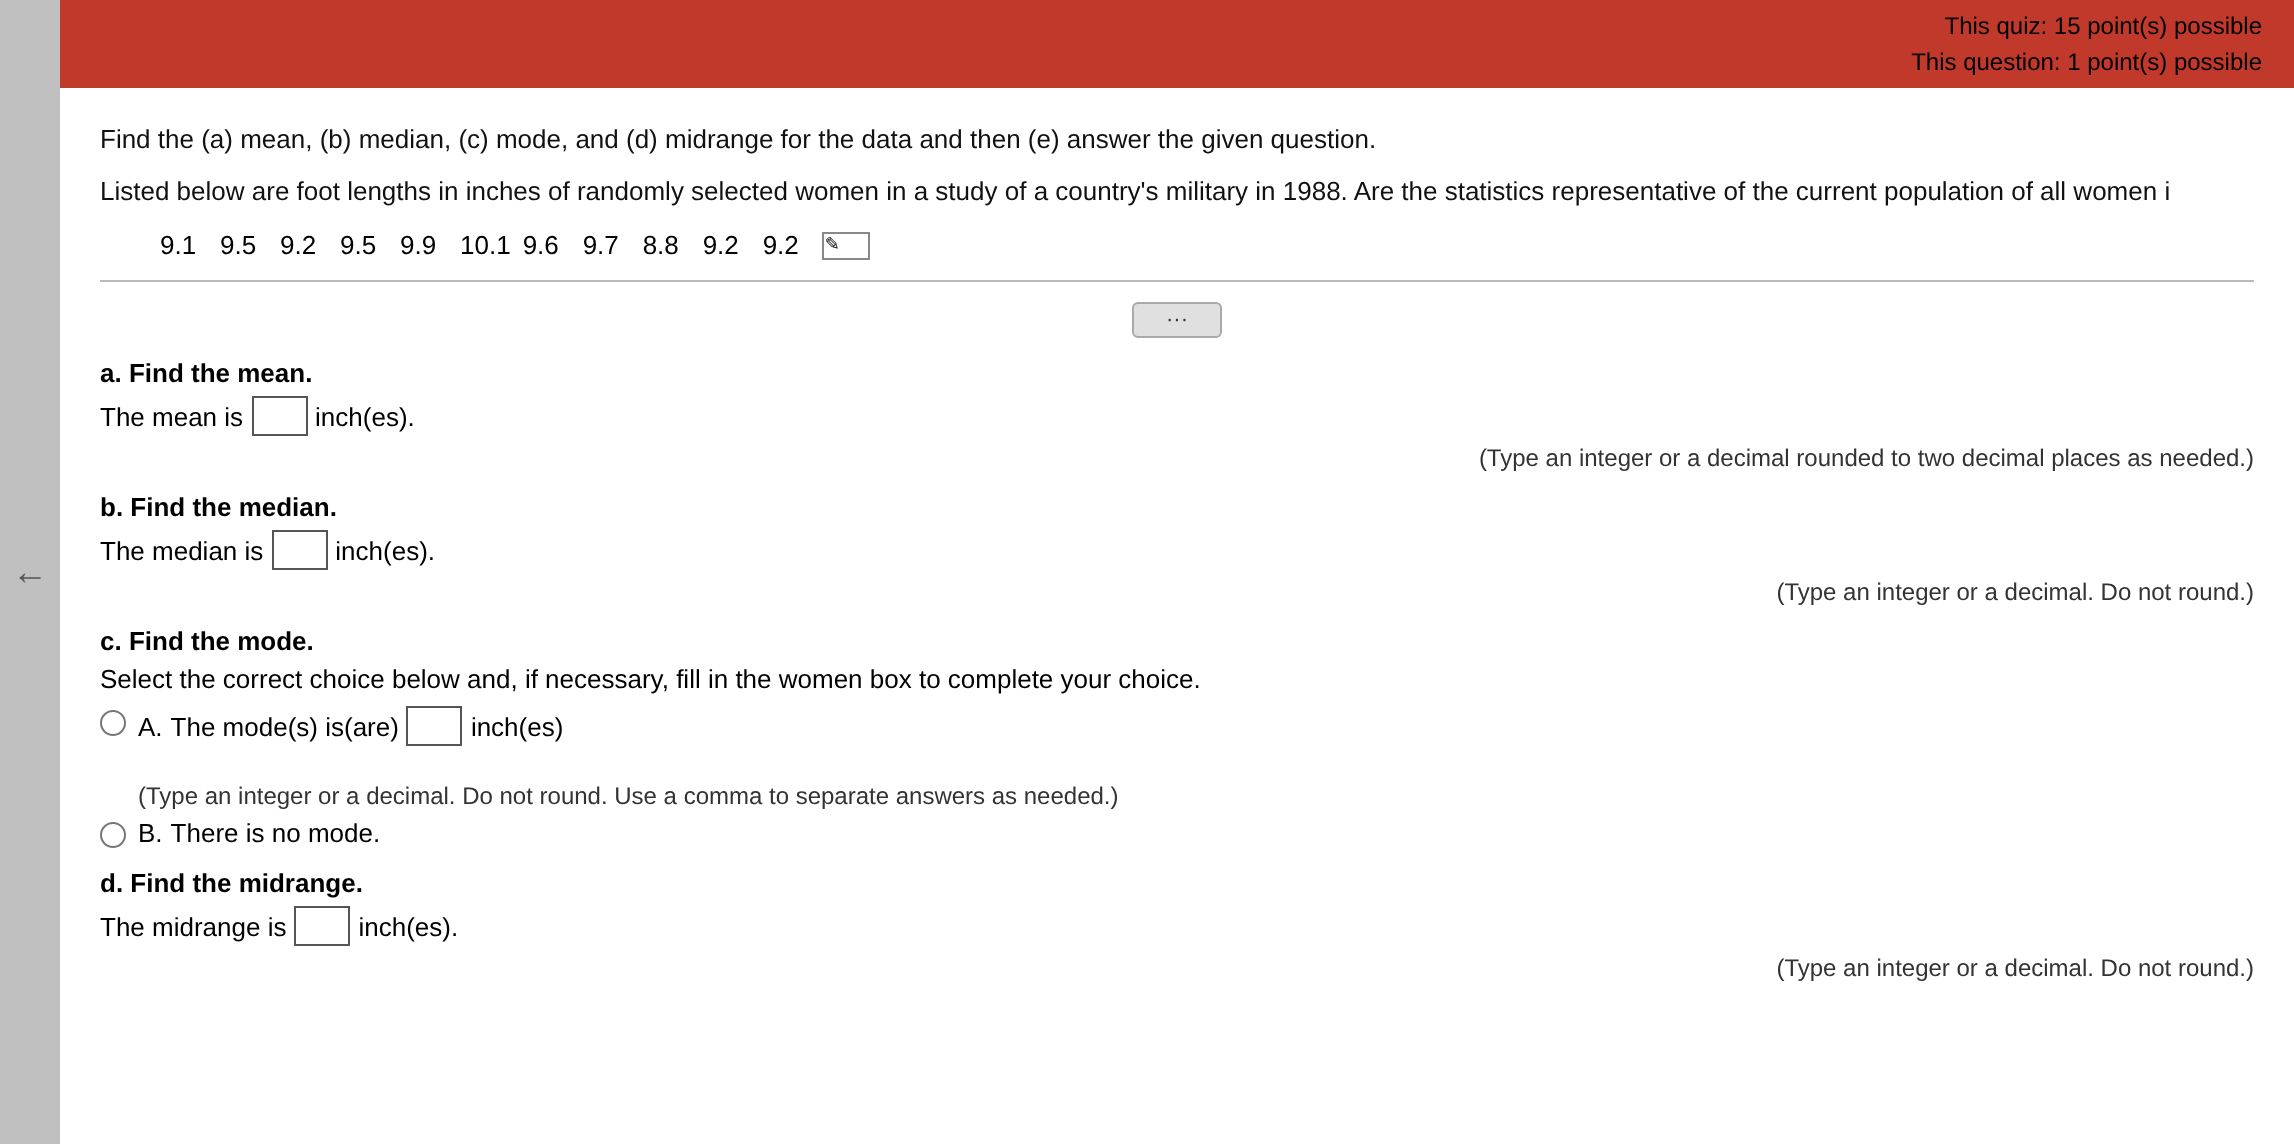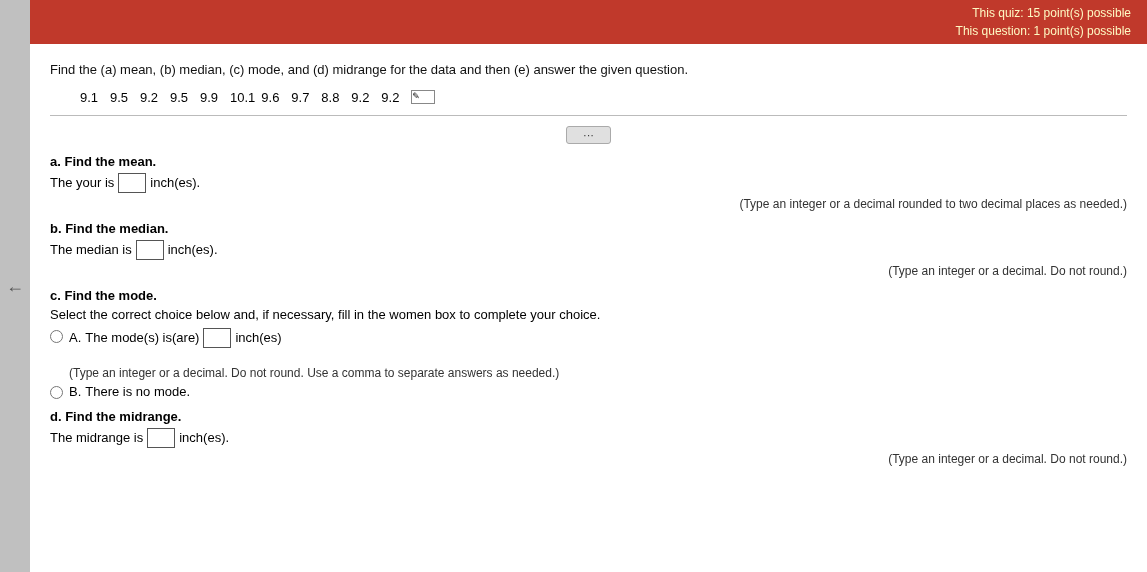--- a/index.html
+++ b/index.html
@@ -25,21 +25,21 @@
     }
     .main-container {
       flex: 1;
       display: flex;
       flex-direction: column;
       background: #fff;
       overflow: hidden;
     }
     .top-bar {
       background: #c0392b;
-      color: #fef9c3;
+      color: #000000;
       text-align: right;
       padding: 4px 16px;
       font-size: 12px;
       line-height: 1.5;
     }
     .content-area {
       padding: 16px 20px;
       overflow-y: auto;
       flex: 1;
       border-radius: 24px;
@@ -157,20 +157,21 @@
 
 <div class="main-container">
   <div class="top-bar">
     <div>This quiz: 15 point(s) possible</div>
     <div>This question: 1 point(s) possible</div>
   </div>
 
   <div class="content-area">
 
     <div class="question-header">Find the (a) mean, (b) median, (c) mode, and (d) midrange for the data and then (e) answer the given question.</div>
+    <div class="question-header">Listed below are foot lengths in inches of randomly selected women in a study of a country's military in 1988. Are the statistics representative of the current population of all women i</div>
 
     <div class="data-line">
       <span>9.1</span>
       <span>9.5</span>
       <span>9.2</span>
       <span>9.5</span>
       <span>9.9</span>
       <span>10.1</span>
       <span>9.6</span>
       <span>9.7</span>
@@ -182,21 +183,21 @@
 
     <hr class="divider">
 
     <div class="expand-btn">
       <button>···</button>
     </div>
 
     <div class="part-section">
       <div class="part-label">a. Find the mean.</div>
       <div class="answer-line">
-        <span>The your is</span>
+        <span>The mean is</span>
         <span class="answer-box"></span>
         <span>inch(es).</span>
       </div>
       <div class="hint-text">(Type an integer or a decimal rounded to two decimal places as needed.)</div>
     </div>
 
     <div class="part-section">
       <div class="part-label">b. Find the median.</div>
       <div class="answer-line">
         <span>The median is</span>

